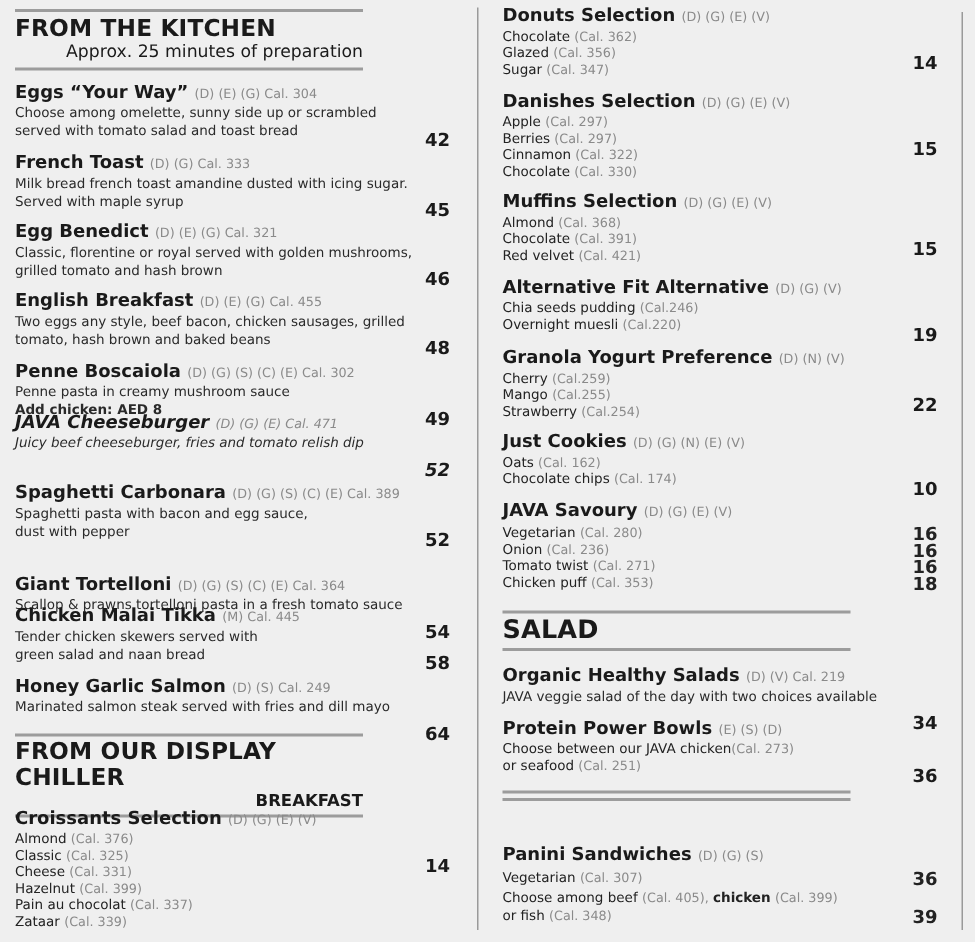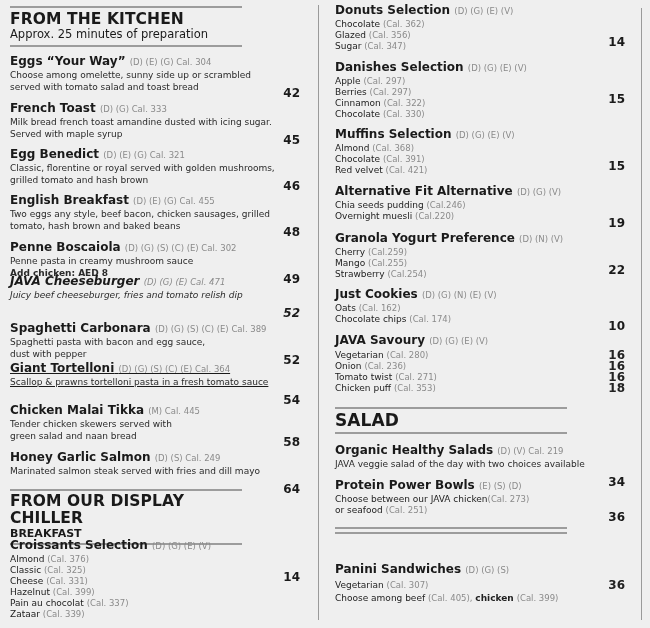--- a/index.html
+++ b/index.html
@@ -10,21 +10,21 @@
     color:#1a1a1a;
     position:relative;
   }
   .col { position:absolute; top:0; }
   .col-left { left:10px; width:290px; }
   .col-right { left:335px; width:290px; }
   .vdiv { position:absolute; width:1px; background:#9a9a9a; }
   .hdr { position:absolute; left:0; width:232px; }
   .hdr .line { height:2px; background:#9c9c9c; }
   .hdr h2 { margin:0; font-size:15.5px; font-weight:bold; letter-spacing:0.1px; line-height:17px; }
-  .hdr .sub { font-size:11.5px; line-height:13px; }
+  .hdr .sub { font-size:11.5px; line-height:13px;text-align:right; }
   .hdr .sub.bold { font-weight:bold; font-size:11px; }
   .item { position:absolute; left:0; width:290px; }
   .item .title { font-size:12px; font-weight:bold; line-height:15px; white-space:nowrap; }
   .item .tags { font-size:8.5px; font-weight:normal; color:#8a8a8a; }
   .item .price { position:absolute; right:0; top:0; font-size:12px; font-weight:bold; line-height:15px;margin-top:32px; }
   .item .desc { font-size:9px; line-height:11.5px; color:#2a2a2a; }
   .item .desc.b { font-weight:bold; }
   .sub-row { position:relative; font-size:9px; line-height:11px; color:#222; white-space:nowrap; }
   .sub-row .cal { color:#8a8a8a; font-size:8.5px; }
   .sub-row .p { position:absolute; right:0; top:-1px; font-size:12px; font-weight:bold; line-height:13px; }
@@ -85,21 +85,21 @@
     <div class="desc">Juicy beef cheeseburger, fries and tomato relish dip</div>
   </div>
 
   <div class="item" style="top:321px;">
     <div class="title"><span>Spaghetti Carbonara</span> <span class="tags">(D) (G) (S) (C) (E) Cal. 389</span></div>
     <div class="price">52</div>
     <div class="desc">Spaghetti pasta with bacon and egg sauce,</div>
     <div class="desc">dust with pepper</div>
   </div>
 
-  <div class="item" style="top:361px;text-decoration:underline;">
+  <div class="item" style="top:382px;">
     <div class="title"><span>Giant Tortelloni</span> <span class="tags">(D) (G) (S) (C) (E) Cal. 364</span></div>
     <div class="price">54</div>
     <div class="desc">Scallop &amp; prawns tortelloni pasta in a fresh tomato sauce</div>
   </div>
 
   <div class="item" style="top:403px;">
     <div class="title"><span>Chicken Malai Tikka</span> <span class="tags">(M) Cal. 445</span></div>
     <div class="price">58</div>
     <div class="desc">Tender chicken skewers served with</div>
     <div class="desc">green salad and naan bread</div>
@@ -208,14 +208,15 @@
 
   <div class="hdr" style="top:527px;">
     <div class="line"></div>
     <div class="line" style="margin-top:3px;"></div>
   </div>
 
   <div class="item" style="top:562px;">
     <div class="title"><span>Panini Sandwiches</span> <span class="tags">(D) (G) (S)</span></div>
     <div class="sub-row" style="margin-top:2px;"><span>Vegetarian</span> <span class="cal">(Cal. 307)</span><span class="p">36</span></div>
     <div class="sub-row" style="margin-top:2px;"><span>Choose among beef</span> <span class="cal">(Cal. 405),</span> <b>chicken</b> <span class="cal">(Cal. 399)</span></div>
+    <div class="sub-row" style="margin-top:1px;"><span>or fish</span> <span class="cal">(Cal. 348)</span><span class="p">39</span></div>
   </div>
 </div>
 
 </body></html>

